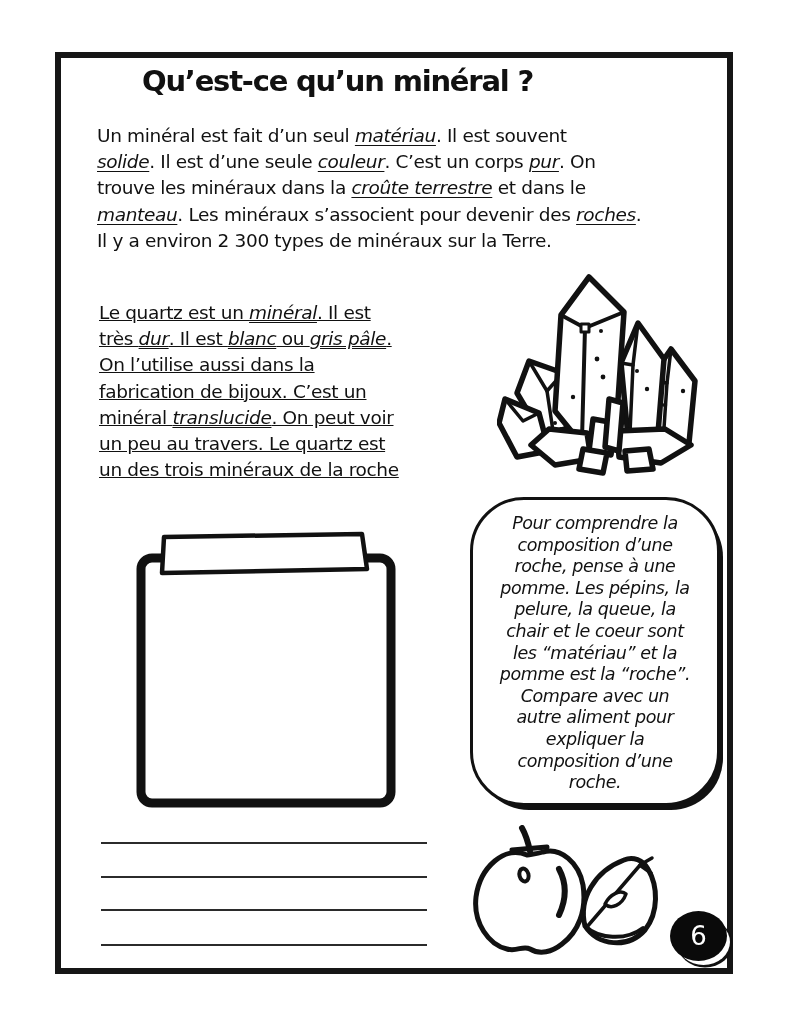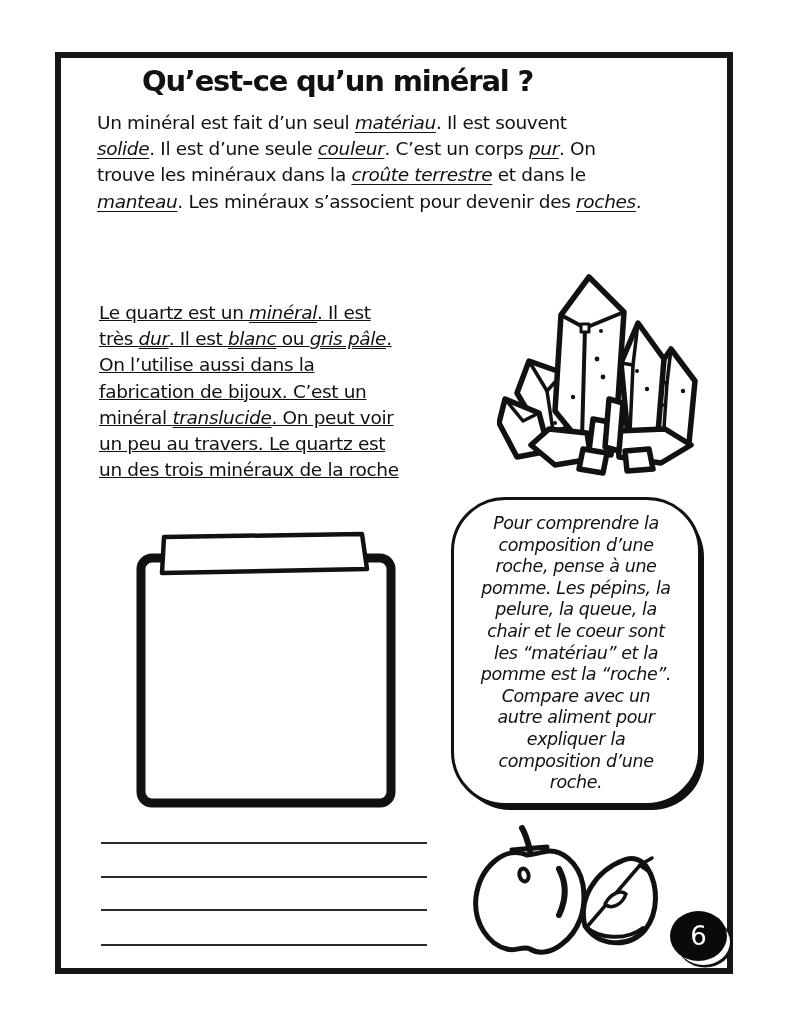--- a/index.html
+++ b/index.html
@@ -12,26 +12,26 @@
   .page-frame {
     position:absolute; left:55px; top:52px; width:678px; height:922px;
     border:6px solid #161616; box-sizing:border-box; background:#fff;
   }
   .title {
     position:absolute; left:55px; top:64px; width:565px;
     text-align:center; font-size:29px; font-weight:bold;
     letter-spacing:-1.2px;
   }
   .para { position:absolute; font-size:18.5px; line-height:26.2px; letter-spacing:-0.35px; }
-  .para-intro  { left:97px;  top:110px; width:612px; }
+  .para-intro  { left:97px;  top:123px; width:612px; }
   .para-quartz { left:99px;  top:300px; width:372px;text-decoration:underline; }
   .tline { white-space:nowrap; }
   .kw { font-style:italic; text-decoration:underline; text-underline-offset:3px; }
   .bubble {
-    position:absolute; left:451px; top:497px; width:250px; height:309px;
+    position:absolute; left:470px; top:497px; width:250px; height:309px;
     box-sizing:border-box; border:3.5px solid #111; border-radius:54px;
     background:#fff; box-shadow:5px 6px 0 -2px #111;
     padding:13px 6px; text-align:center;
     font-style:italic; font-size:17.5px; line-height:21.6px; letter-spacing:-0.4px;
   }
   .illus { position:absolute; }
   .illus-crystal { left:497px; top:271px; width:214px; height:212px; }
   .illus-jar     { left:133px; top:531px; width:266px; height:281px; }
   .illus-apple   { left:467px; top:825px; width:210px; height:142px; }
   .answer-line {
@@ -51,20 +51,21 @@
 
 <div class="page-frame"></div>
 
 <div class="title">Qu’est-ce qu’un minéral ?</div>
 
 <div class="para para-intro">
     <div class="tline"><span>Un minéral est fait d’un seul </span><span class="kw">matériau</span><span>. Il est souvent</span></div>
     <div class="tline"><span class="kw">solide</span><span>. Il est d’une seule </span><span class="kw">couleur</span><span>. C’est un corps </span><span class="kw">pur</span><span>. On</span></div>
     <div class="tline"><span>trouve les minéraux dans la </span><span class="kw">croûte terrestre</span><span> et dans le</span></div>
     <div class="tline"><span class="kw">manteau</span><span>. Les minéraux s’associent pour devenir des </span><span class="kw">roches</span><span>.</span></div>
+    <div class="tline"><span>Il y a environ 2 300 types de minéraux sur la Terre.</span></div>
   </div>
 
 <div class="para para-quartz">
     <div class="tline"><span>Le quartz est un </span><span class="kw">minéral</span><span>. Il est</span></div>
     <div class="tline"><span>très </span><span class="kw">dur</span><span>. Il est </span><span class="kw">blanc</span><span> ou </span><span class="kw">gris pâle</span><span>.</span></div>
     <div class="tline"><span>On l’utilise aussi dans la</span></div>
     <div class="tline"><span>fabrication de bijoux. C’est un</span></div>
     <div class="tline"><span>minéral </span><span class="kw">translucide</span><span>. On peut voir</span></div>
     <div class="tline"><span>un peu au travers. Le quartz est</span></div>
     <div class="tline"><span>un des trois minéraux de la roche</span></div>

